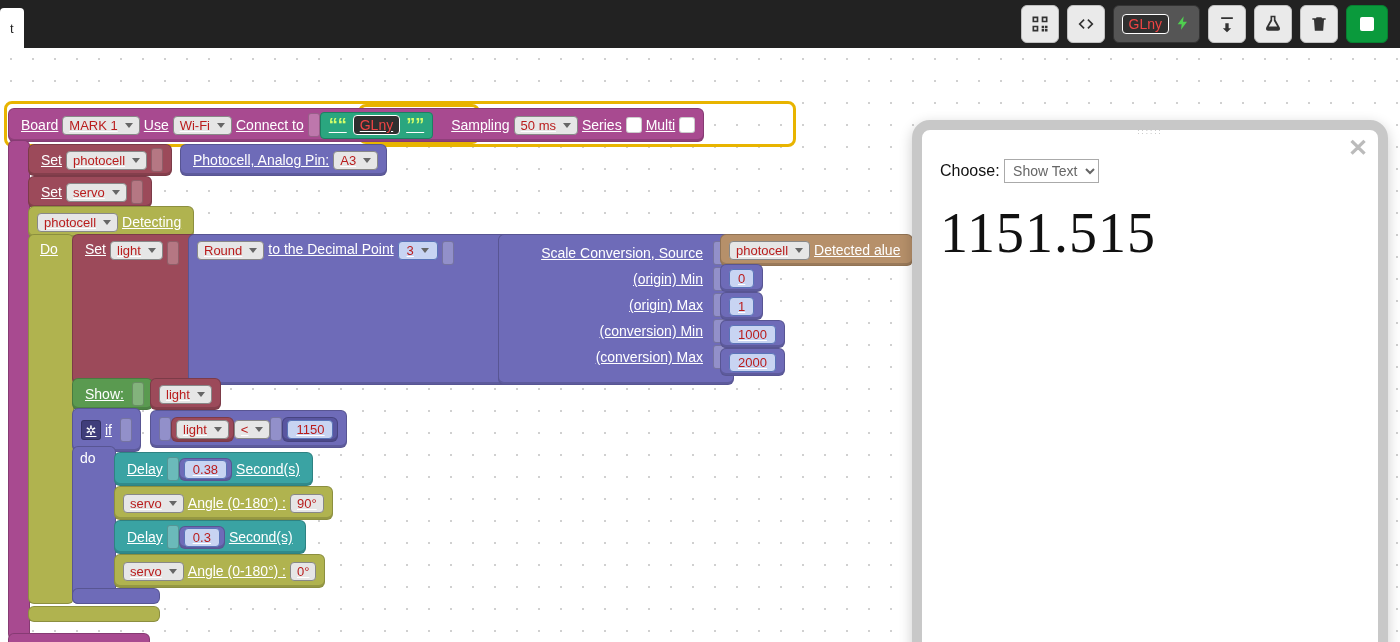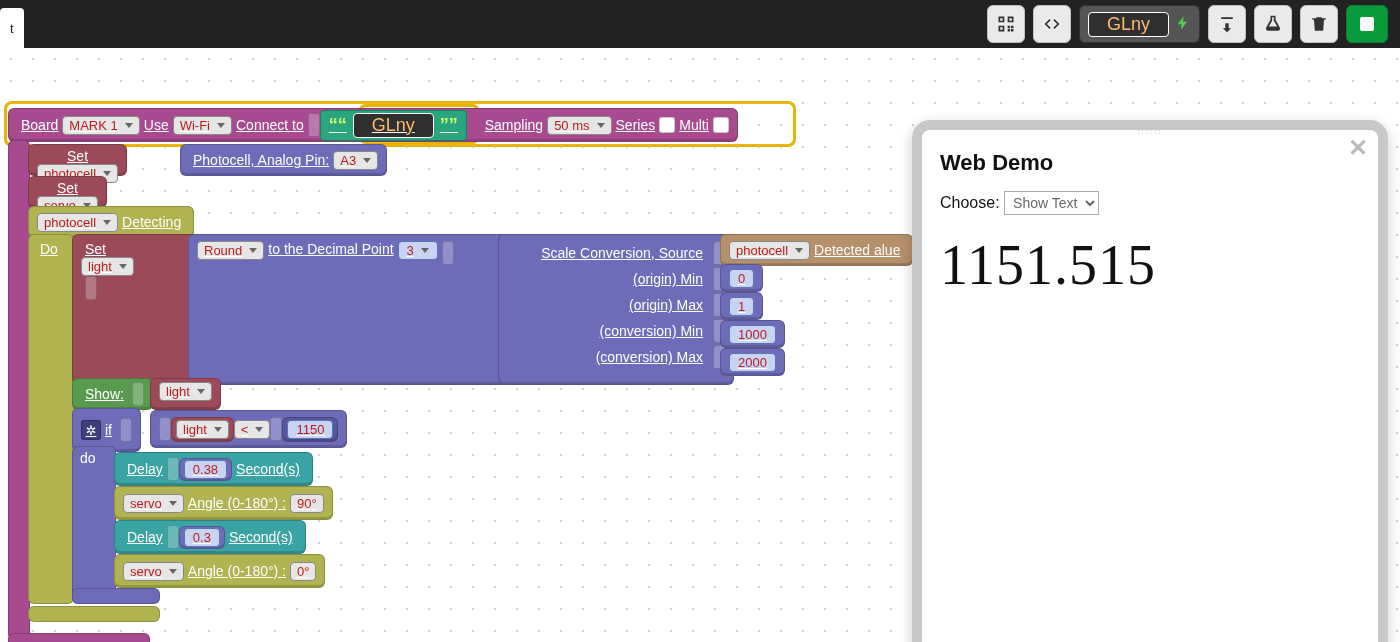--- a/index.html
+++ b/index.html
@@ -56,21 +56,21 @@
     padding:1px 6px;font-size:13px;display:inline-flex;align-items:center;gap:4px;}
   .pill.num{background:var(--pill-blue-bg);border-color:#5a74b8;padding:1px 8px;border-radius:4px;}
   .pill.tri::after,.sel-tri::after{content:"";display:inline-block;border-left:4px solid transparent;
     border-right:4px solid transparent;border-top:5px solid var(--select-tri);margin-left:3px;}
   .socket{width:10px;height:22px;border:1px solid rgba(0,0,0,0.2);border-radius:3px;
     background:rgba(255,255,255,0.25);display:inline-block;}
   .check{width:14px;height:14px;background:#fff;border-radius:3px;border:1px solid rgba(0,0,0,0.2);display:inline-block;}
 
   .magenta{background:var(--magenta);}
   .purple{background:var(--purple);}
-  .maroon{background:var(--maroon);flex-direction:column;}
+  .maroon{background:var(--maroon);}
   .olive{background:var(--olive);}
   .teal{background:var(--teal);}
   .tan{background:var(--tan);}
   .green{background:var(--green);}
 
   .c-stub{position:absolute;border-radius:6px;background:var(--magenta);border:1px solid rgba(0,0,0,0.2);}
 
   
   .outline{position:absolute;border:3px solid #e8b400;border-radius:8px;pointer-events:none;}
 
@@ -79,21 +79,21 @@
     border:10px solid #c8c8c8;border-radius:18px;box-shadow:0 4px 14px rgba(0,0,0,0.2);
     color:#111;padding:14px 18px 18px;}
   .panel .grip{position:absolute;left:50%;transform:translateX(-50%);width:60px;height:6px;
     top:-3px;color:#aaa;font-size:8px;letter-spacing:2px;text-align:center;}
   .panel .close{position:absolute;right:10px;top:4px;color:#bbb;cursor:pointer;font-size:24px;font-weight:700;}
   .panel h2{margin:6px 0 10px;font-size:22px;font-weight:700;}
   .panel .choose{font-size:16px;margin-top:15px;}
   .panel select{font-size:14px;color:#666;padding:2px 4px;border:1px solid #aaa;background:#fff;}
   .big-value{font-family:"Times New Roman",serif;font-size:56px;margin-top:18px;letter-spacing:1px;}
   .quote{font-weight:700;color:#d4ff6a;font-size:18px;padding:0 2px;}
-  .chip-high{background:#2f2f2f;color:#fdba74;border:1px solid #fff;border-radius:4px;padding:1px 18px;font-size:18px;}
+  .chip-high{background:#2f2f2f;color:#ef4444;border:1px solid #fff;border-radius:4px;padding:1px 6px;font-size:14px;}
   .gear{width:18px;height:18px;background:#3f3d7a;border:1px solid rgba(0,0,0,0.2);border-radius:3px;display:inline-flex;align-items:center;justify-content:center;}
   .gear::before{content:"✲";color:#fff;font-size:13px;}
 
   
   .scale-row{justify-content:flex-end;width:100%;}
 </style>
 </head>
 <body>
 
 <div class="topbar">
@@ -309,21 +309,20 @@
   </div>
 
   <div class="c-stub" style="left:72px;top:540px;width:86px;height:14px;background:var(--purple);"></div>
 
   <div class="c-stub" style="left:28px;top:558px;width:130px;height:14px;background:var(--olive);"></div>
 
   <div class="panel">
     <div class="grip">::::::</div>
 
     <span class="close">✕</span>
-    <h2>Web Demo</h2>
     <div class="choose">
       <span>Choose:</span>
       <select>
         <option>Show Text</option>
       </select>
     </div>
     <div class="big-value">1151.515</div>
   </div>
 
 </div>

